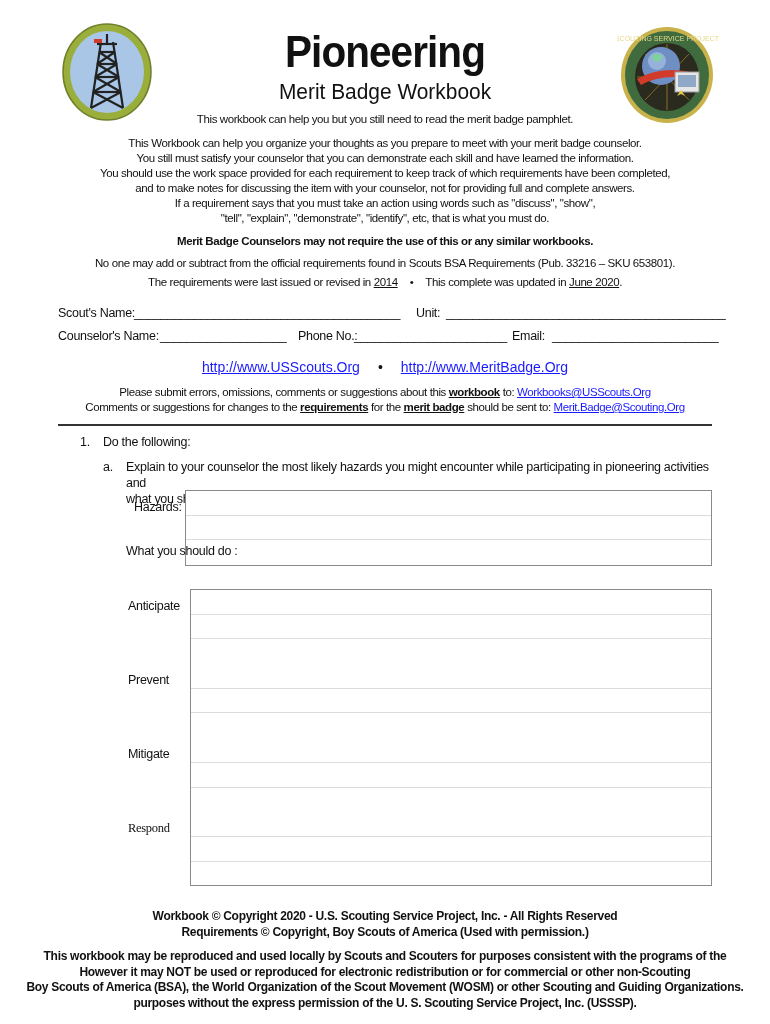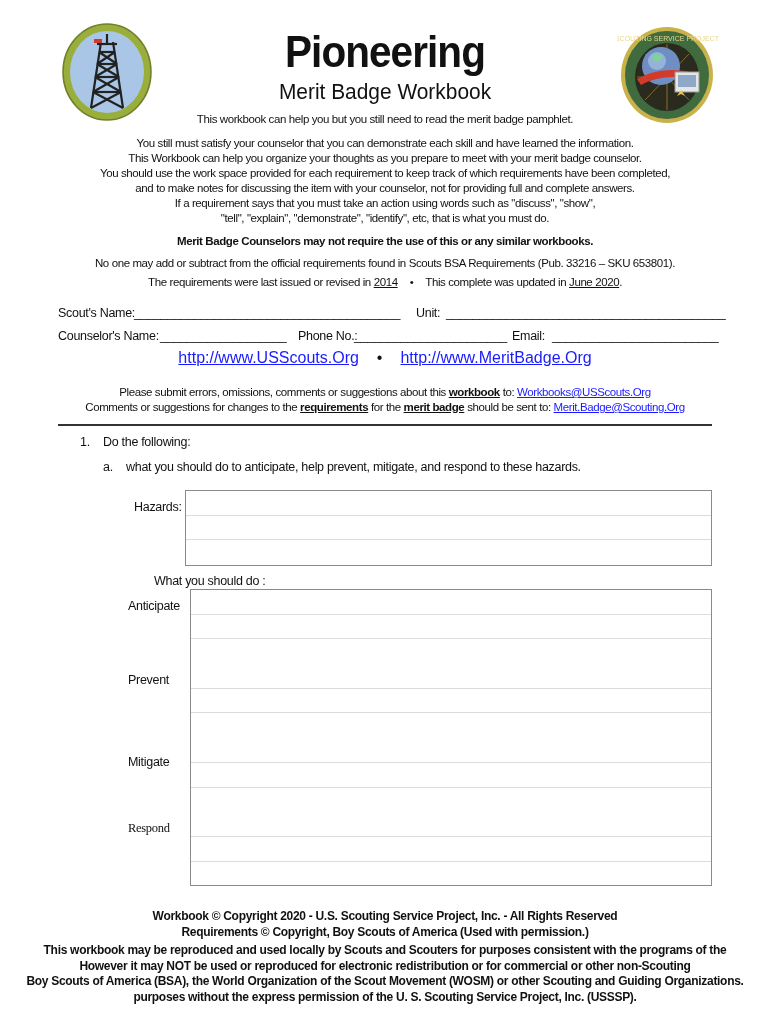--- a/index.html
+++ b/index.html
@@ -14,21 +14,21 @@
     .title { top: 28px; font-size: 44px; font-weight: bold; letter-spacing: -1px; transform: scaleX(0.92); line-height: 48px; }
     .subtitle { top: 79px; font-size: 22px; line-height: 26px; transform: scaleX(0.95); }
     .small { font-size: 11.5px; letter-spacing: -0.4px; line-height: 15px; }
     .intro-line { top: 112px; }
     .para { top: 136px; line-height: 15px; }
     .bold { font-weight: bold; }
     .u { text-decoration: underline; }
     .link { color: #1a1aff; text-decoration: underline; }
     .field-row { left: 58px; width: 655px; font-size: 12.5px; letter-spacing: -0.3px; }
     .field-row span { position: absolute; white-space: pre; }
-    .urls { top: 349px; font-size: 16px; }
+    .urls { top: 359px; font-size: 14px; }
     .urls .sep { margin: 0 18px; color: #111; }
     .divider { left: 58px; top: 424px; width: 654px; height: 2px; background: #333; }
     .req { font-size: 12.5px; letter-spacing: -0.3px; line-height: 16px; }
     .box { border: 1.5px solid #8a8a8a; box-sizing: border-box; background: #fff; }
     .row { height: 24.7px; border-bottom: 1px solid #dcdcdc; box-sizing: border-box; }
     .group-end { border-bottom: 1.5px solid #666; }
     .row:last-child { border-bottom: none; }
     .label { font-size: 12.5px; letter-spacing: -0.3px; }
     .footer { font-size: 12px; font-weight: bold; letter-spacing: -0.3px; line-height: 15.5px; }
   </style>
@@ -81,22 +81,22 @@
     <path d="M60 72 l4 -6 l4 6 l-4 -2 z" fill="#e8c94a"></path>
     <text x="50" y="17" font-size="7" fill="#e8d98a" text-anchor="middle" font-family="Liberation Sans, sans-serif">SCOUTING SERVICE PROJECT</text>
   </svg>
 </div>
 
 <div class="abs center title">Pioneering</div>
 <div class="abs center subtitle">Merit Badge Workbook</div>
 <div class="abs center small intro-line">This workbook can help you but you still need to read the merit badge pamphlet.</div>
 
 <div class="abs center small para">
+  <div>This Workbook can help you organize your thoughts as you prepare to meet with your merit badge counselor.</div>
   <div>You still must satisfy your counselor that you can demonstrate each skill and have learned the information.</div>
-  <div>This Workbook can help you organize your thoughts as you prepare to meet with your merit badge counselor.</div>
   <div>You should use the work space provided for each requirement to keep track of which requirements have been completed,</div>
   <div>and to make notes for discussing the item with your counselor, not for providing full and complete answers.</div>
   <div>If a requirement says that you must take an action using words such as "discuss", "show",</div>
   <div>"tell", "explain", "demonstrate", "identify", etc, that is what you must do.</div>
 </div>
 
 <div class="abs center small bold" style="top:234px;">Merit Badge Counselors may not require the use of this or any similar workbooks.</div>
 <div class="abs center small" style="top:256px;">No one may add or subtract from the official requirements found in Scouts BSA Requirements (Pub. 33216 – SKU 653801).</div>
 <div class="abs center small" style="top:275px;">
   <span>The requirements were last issued or revised in </span><span class="u">2014</span><span style="margin:0 12px;">•</span><span>This complete was updated in </span><span class="u">June 2020</span><span>.</span>
@@ -127,35 +127,36 @@
 <div class="abs center small" style="top:400px;">
   <span>Comments or suggestions for changes to the </span><span class="bold u">requirements</span><span> for the </span><span class="bold u">merit badge</span><span> should be sent to: </span><span class="link">Merit.Badge@Scouting.Org</span>
 </div>
 
 <div class="abs divider"></div>
 
 <div class="abs req" style="left:80px; top:434px;">1.</div>
 <div class="abs req" style="left:103px; top:434px;">Do the following:</div>
 <div class="abs req" style="left:103px; top:459px;">a.</div>
 <div class="abs req" style="left:126px; top:459px; width:600px;">
+  <div>Explain to your counselor the most likely hazards you might encounter while participating in pioneering activities and</div>
   <div>what you should do to anticipate, help prevent, mitigate, and respond to these hazards.</div>
 </div>
 
 <div class="abs label" style="left:134px; top:500px;">Hazards:</div>
 <div class="abs box" style="left:185px; top:490px; width:527px; height:76px;">
   <div class="row"></div>
   <div class="row"></div>
   <div class="row"></div>
 </div>
 
-<div class="abs label" style="left:126px; top:574px;margin-left:28px;">What you should do :</div>
+<div class="abs label" style="left:126px; top:544px;">What you should do :</div>
 
 <div class="abs label" style="left:128px; top:599px;">Anticipate</div>
 <div class="abs label" style="left:128px; top:673px;">Prevent</div>
-<div class="abs label" style="left:128px; top:747px;margin-top:8px;">Mitigate</div>
+<div class="abs label" style="left:128px; top:747px;">Mitigate</div>
 <div class="abs label" style="left:128px; top:821px;font-family:Liberation Serif, serif;">Respond</div>
 
 <div class="abs box" style="left:190px; top:589px; width:522px; height:297px;">
   <div>
     <div class="row"></div>
     <div class="row"></div>
     <div class="row group-end"></div>
   </div>
   <div>
     <div class="row"></div>
@@ -170,17 +171,17 @@
   <div>
     <div class="row"></div>
     <div class="row"></div>
     <div class="row" style="border-bottom:none;"></div>
   </div>
 </div>
 
 <div class="abs center footer" style="top:909px;">
   <div>Workbook © Copyright 2020 - U.S. Scouting Service Project, Inc. - All Rights Reserved</div>
   <div>Requirements © Copyright, Boy Scouts of America (Used with permission.)</div>
-  <div style="margin-top:3px;">This workbook may be reproduced and used locally by Scouts and Scouters for purposes consistent with the programs of the</div>
+  <div style="margin-top:9px;">This workbook may be reproduced and used locally by Scouts and Scouters for purposes consistent with the programs of the</div>
   <div>However it may NOT be used or reproduced for electronic redistribution or for commercial or other non-Scouting</div>
   <div>Boy Scouts of America (BSA), the World Organization of the Scout Movement (WOSM) or other Scouting and Guiding Organizations.</div>
   <div>purposes without the express permission of the U. S. Scouting Service Project, Inc. (USSSP).</div>
 </div>
 
 </body></html>

